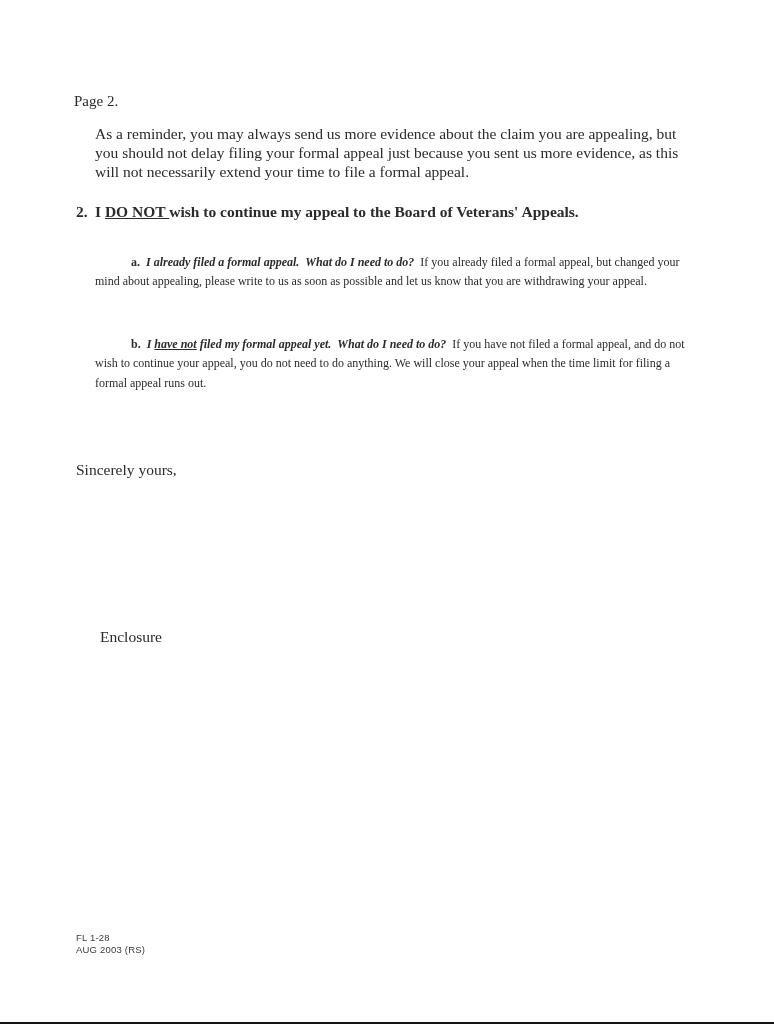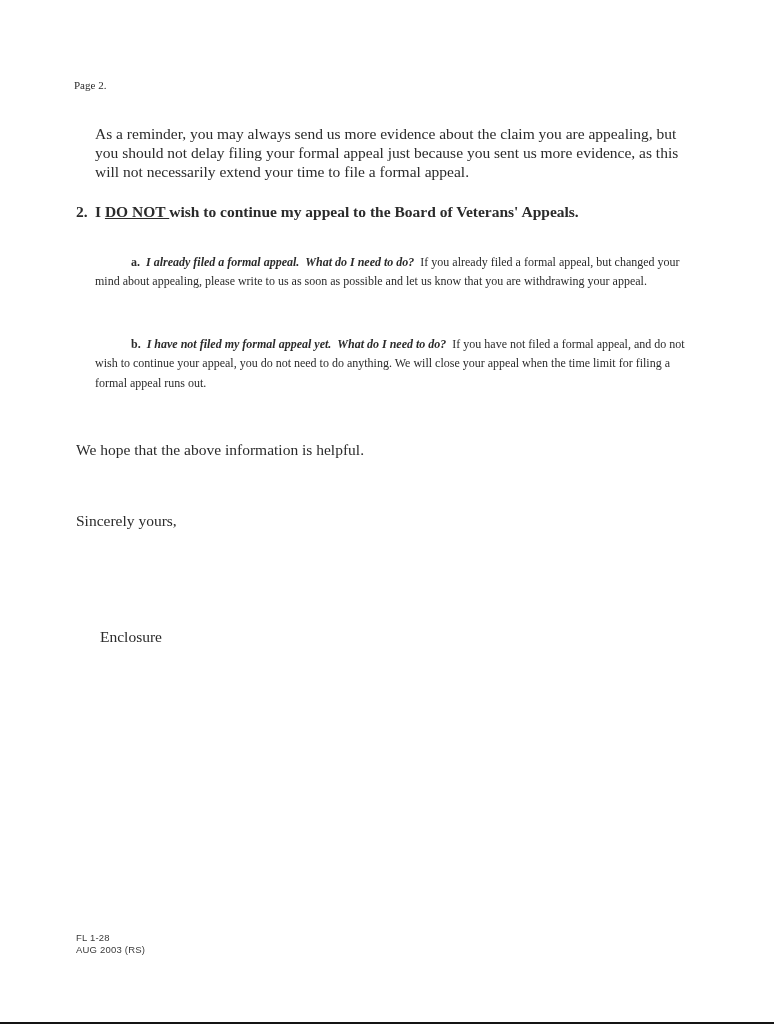--- a/index.html
+++ b/index.html
@@ -22,22 +22,22 @@
   .page {
     position: absolute;
     inset: 0;
     padding: 0;
   }
 
   
   .page-label {
     position: absolute;
     left: 74px;
-    top: 76px;
-    font-size: 11px;
+    top: 92px;
+    font-size: 15px;
     line-height: 19px;
     white-space: nowrap;
   }
 
   
   .body-col {
     position: absolute;
     left: 95px;
     top: 105px;
     width: 594px;
@@ -53,21 +53,21 @@
 
   .gap-sm  { height: 19px; }
   .gap-md  { height: 20px; }
 
   .indent  { text-indent: 36px; }
 
   .b   { font-weight: bold; }
   .bi  { font-weight: bold; font-style: italic; }
   .u   { text-decoration: underline; }
   .bu  { font-weight: bold; text-decoration: underline; }
-  .biu { font-weight: bold; font-style: italic; }
+  .biu { font-weight: bold; font-style: italic; text-decoration: underline; }
 
   
   .item-num {
     position: relative;
     margin-left: -19px;
     padding-left: 19px;
     font-size: 15.5px;
     line-height: 19.2px;
     font-weight: bold;
   }
@@ -131,21 +131,20 @@
     <div class="gap-md"></div>
 
     <p class="sub-item"><span class="b">a.</span><span>&nbsp; </span><span class="bi">I already filed a formal appeal.</span><span>&nbsp; </span><span class="bi">What do I need to do?</span><span>&nbsp; </span><span>If you already filed a formal appeal, but changed your mind about appealing, please write to us as soon as possible and let us know that you are withdrawing your appeal.</span></p>
 
     <div class="gap-md"></div>
 
     <p class="sub-item"><span class="b">b.</span><span>&nbsp; </span><span class="bi">I </span><span class="biu">have not</span><span class="bi"> filed my formal appeal yet.</span><span>&nbsp; </span><span class="bi">What do I need to do?</span><span>&nbsp; </span><span>If you have not filed a formal appeal, and do not wish to continue your appeal, you do not need to do anything.  We will close your appeal when the time limit for filing a formal appeal runs out.</span></p>
 
     <div class="gap-md"></div>
 
-    <p class="closing" style="margin-left:-19px;">We hope that the above information is helpful.</p>
 
     <div class="gap-md"></div>
 
     <p class="closing" style="margin-left:-19px;">Sincerely yours,</p>
 
   </div>
 
   <div class="enclosure">Enclosure</div>
 
   <div class="form-footer">

